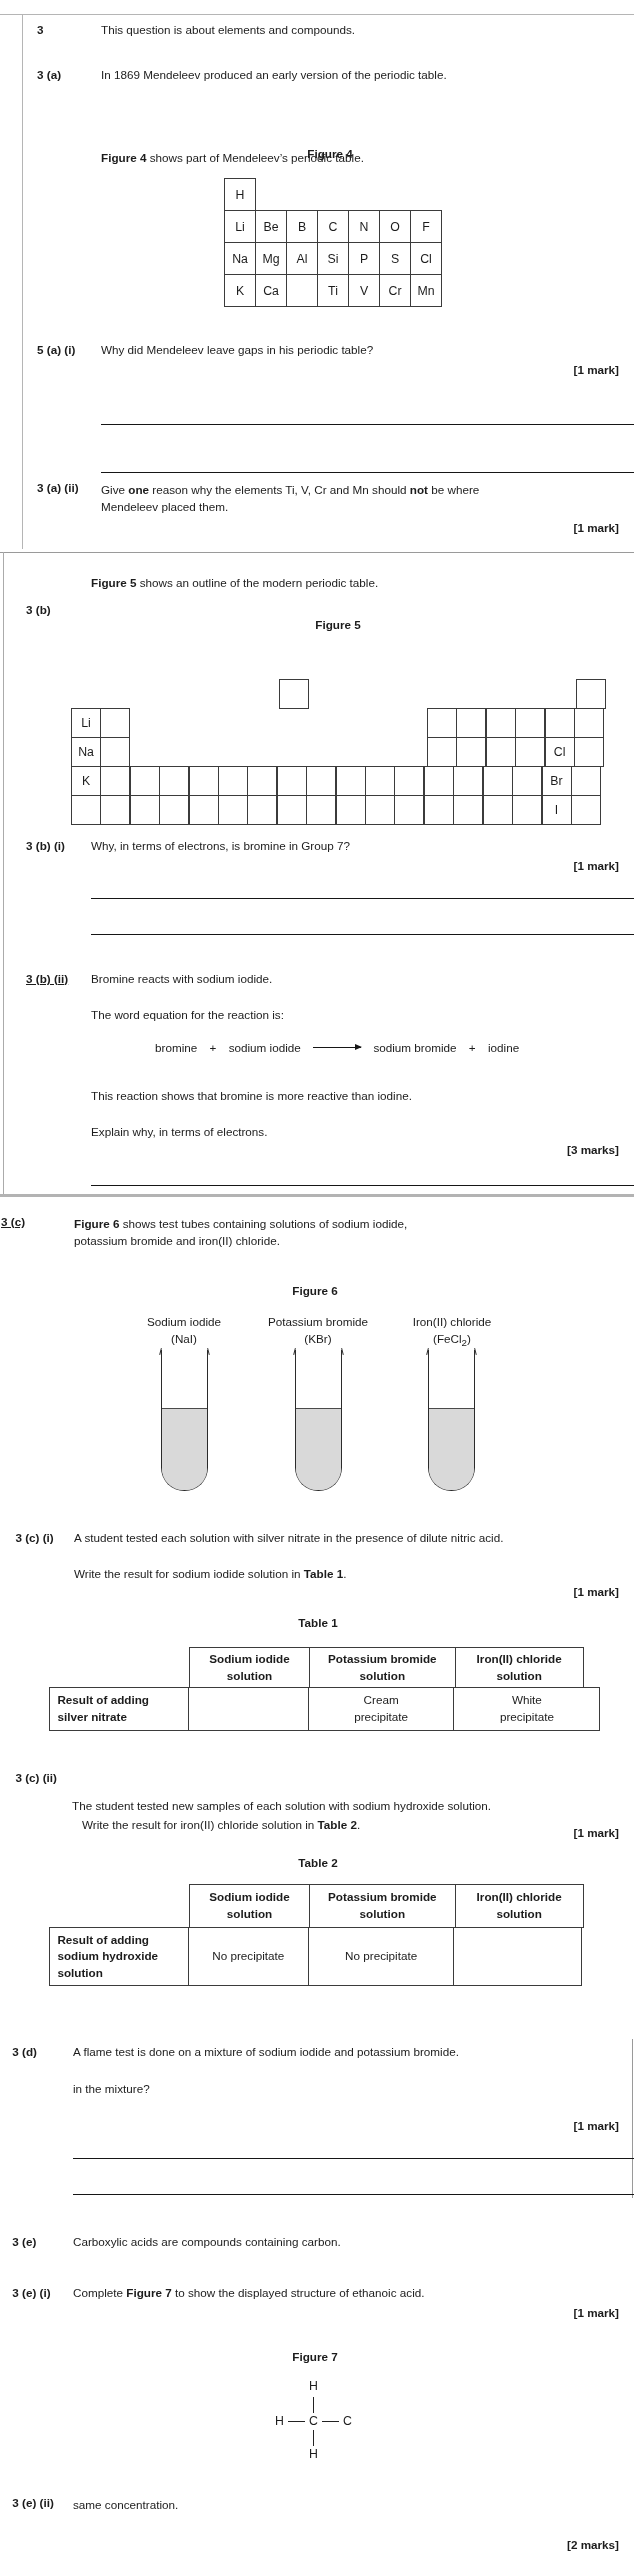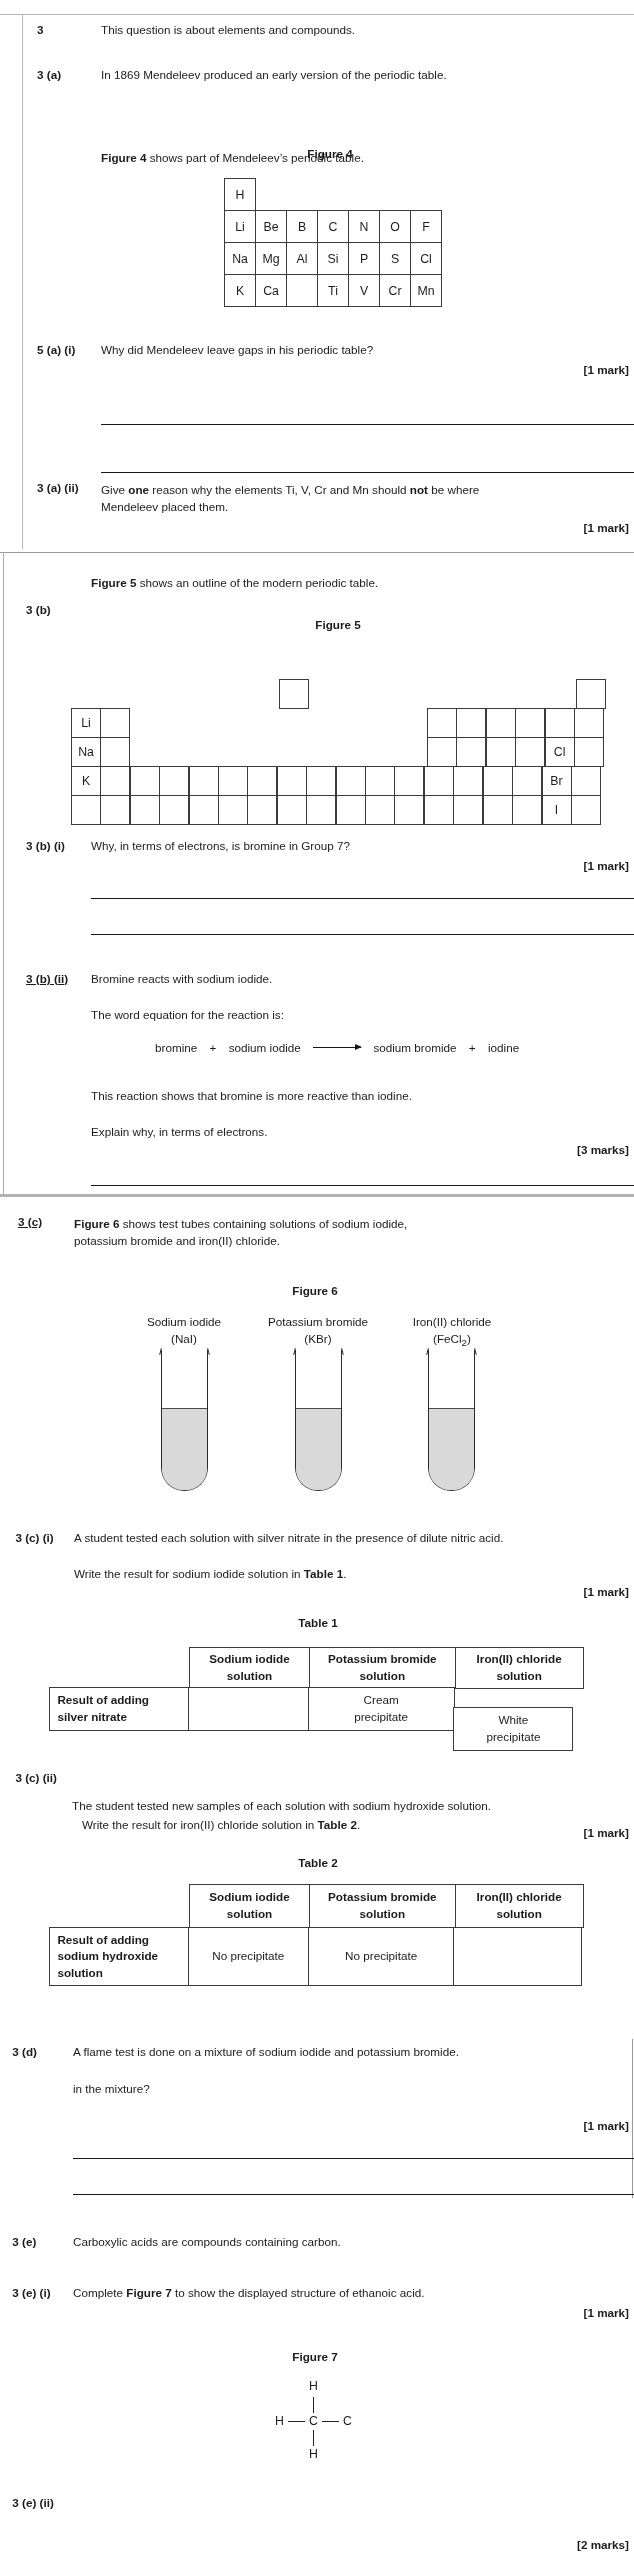--- a/index.html
+++ b/index.html
@@ -3,21 +3,21 @@
 <meta charset="utf-8">
 <style>
   html,body{margin:0;padding:0;}
   body{width:634px;height:2576px;position:relative;overflow:hidden;background:#ffffff;
        font-family:"Liberation Sans",sans-serif;color:#1c1c1c;font-size:11.7px;}
   .abs{position:absolute;}
   .lbl{position:absolute;font-weight:700;white-space:nowrap;}
   .txt{position:absolute;white-space:nowrap;}
   .wrap2{position:absolute;line-height:17px;}
   .wrap2 div{white-space:nowrap;}
-  .marks{position:absolute;right:5px;font-weight:700;white-space:nowrap;text-align:center;}
+  .marks{position:absolute;right:15px;font-weight:700;white-space:nowrap;text-align:center;}
   .ansline{position:absolute;height:0;border-bottom:1.2px solid #161616;}
   .figtitle{position:absolute;font-weight:700;transform:translateX(-50%);white-space:nowrap;}
   .rule{position:absolute;background:#b5b5b5;}
   
   table.f4{position:absolute;border-collapse:collapse;}
   table.f4 td{width:30px;height:31px;border:1px solid #3b3b3b;text-align:center;font-size:12.3px;padding:0;}
   table.f4 td.hid{border:none;}
   
   .f5blk{position:absolute;display:flex;}
   .f5c{width:30px;height:29.5px;border:0.6px solid #3b3b3b;margin-left:-0.6px;box-sizing:border-box;
@@ -224,21 +224,21 @@
   <span>sodium bromide</span>
   <span>+</span>
   <span>iodine</span>
 </div>
 
 <div class="txt" style="left:91px;top:1089px;">This reaction shows that bromine is more reactive than iodine.</div>
 <div class="txt" style="left:91px;top:1125px;">Explain why, in terms of electrons.</div>
 <div class="marks" style="top:1143px;">[3 marks]</div>
 <div class="ansline" style="left:91px;top:1185px;width:543px;"></div>
 
-<div class="lbl" style="left:18px;top:1215px;text-decoration:underline;">3 (c)</div>
+<div class="lbl" style="left:1px;top:1215px;text-decoration:underline;">3 (c)</div>
 <div class="wrap2" style="left:74px;top:1215px;">
   <div><span style="font-weight: 700;">Figure 6</span><span> shows test tubes containing solutions of sodium iodide,</span></div>
   <div>potassium bromide and iron(II) chloride.</div>
 </div>
 
 <div class="figtitle" style="left:315px;top:1284px;">Figure 6</div>
 
 <div class="tubelabel" style="left:184px;top:1314px;">
   <div>Sodium iodide</div>
   <div><span>(NaI)</span></div>
@@ -292,21 +292,21 @@
 <div class="trow" style="left:49px;top:1687px;">
   <div class="tcell rowlbl" style="width:140px;height:44px;">
     <div>Result of adding</div>
       <div>silver nitrate</div>
   </div>
   <div class="tcell" style="width:121px;height:44px;"></div>
   <div class="tcell" style="width:147px;height:44px;">
     <div>Cream</div>
       <div>precipitate</div>
   </div>
-  <div class="tcell" style="width:120px;height:44px;margin-top:20px;">
+  <div class="tcell" style="width:147px;height:44px;">
     <div>White</div>
       <div>precipitate</div>
   </div>
 </div>
 
 <div class="lbl" style="left:15.4px;top:1771px;">3 (c) (ii)</div>
 <div class="txt" style="left:72px;top:1771px;margin-top:28px;">The student tested new samples of each solution with sodium hydroxide solution.</div>
 <div class="txt" style="left:82px;top:1807px;margin-top:11px;"><span>Write the result for iron(II) chloride solution in </span><span style="font-weight: 700;">Table 2</span><span>.</span></div>
 <div class="marks" style="top:1826px;">[1 mark]</div>
 
@@ -366,15 +366,16 @@
   <div class="bondH" style="left:288px;top:2421px;width:17px;"></div>
   <div class="atom" style="left:306px;top:2414px;">C</div>
   <div class="bondH" style="left:322px;top:2421px;width:17px;"></div>
   <div class="atom" style="left:340px;top:2414px;">C</div>
   <div class="bondV" style="left:313px;top:2430px;height:16px;"></div>
   <div class="atom" style="left:306px;top:2447px;">H</div>
 </div>
 
 <div class="lbl" style="left:12.3px;top:2496px;">3 (e) (ii)</div>
 <div class="wrap2" style="left:73px;top:2496px;">
+  <div>same concentration.</div>
 </div>
 <div class="marks" style="top:2538px;">[2 marks]</div>
 
 
 </body></html>

